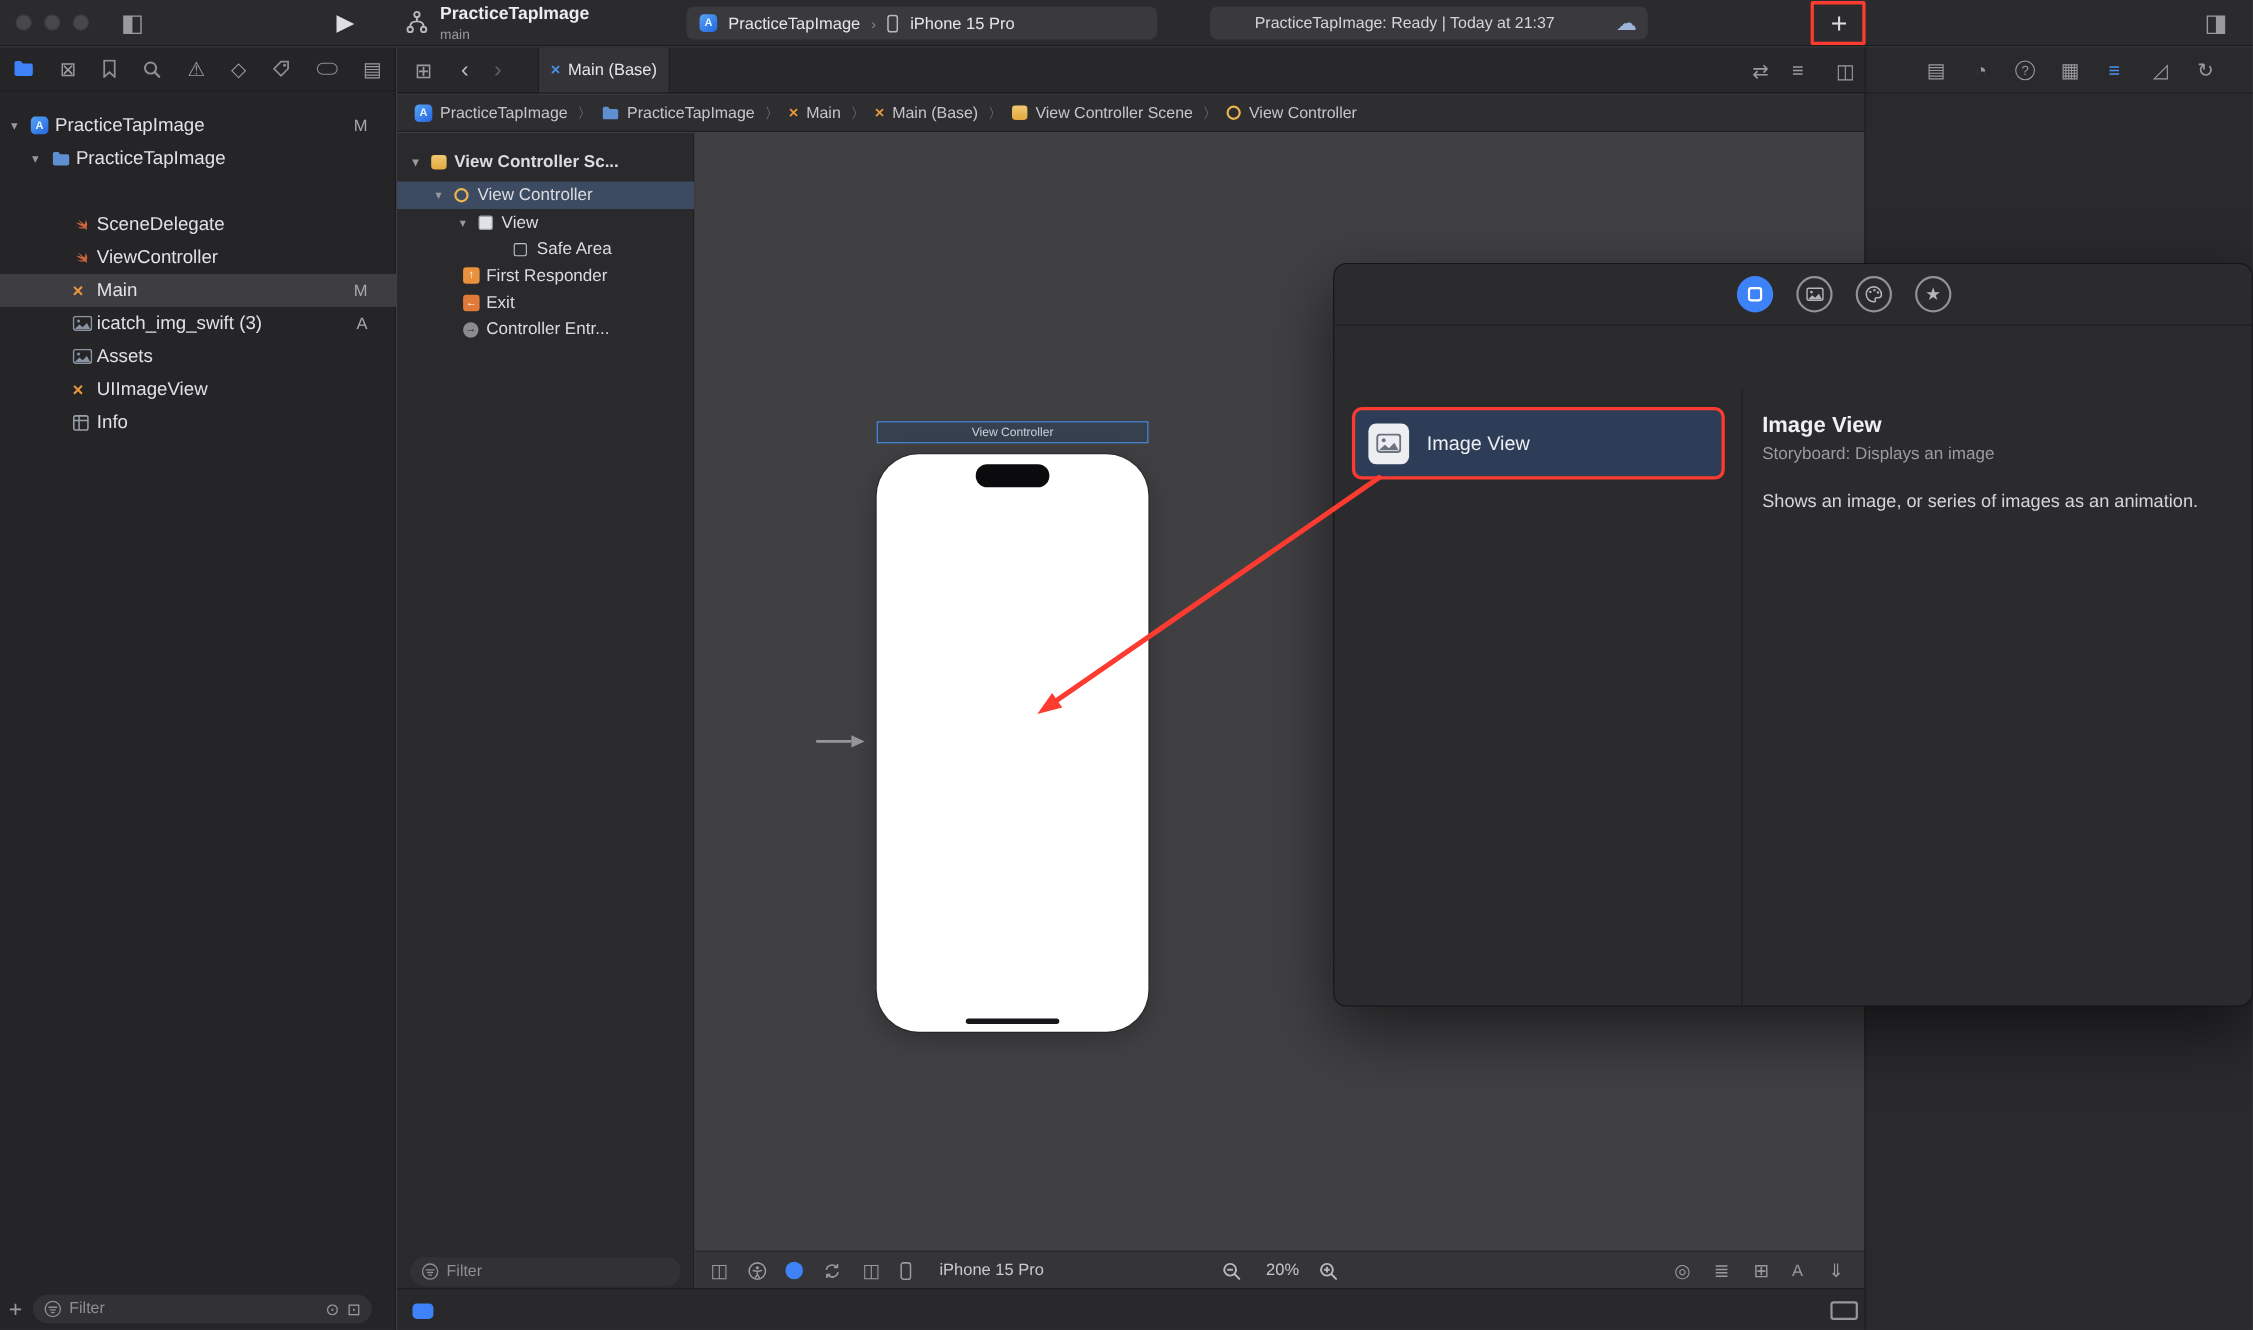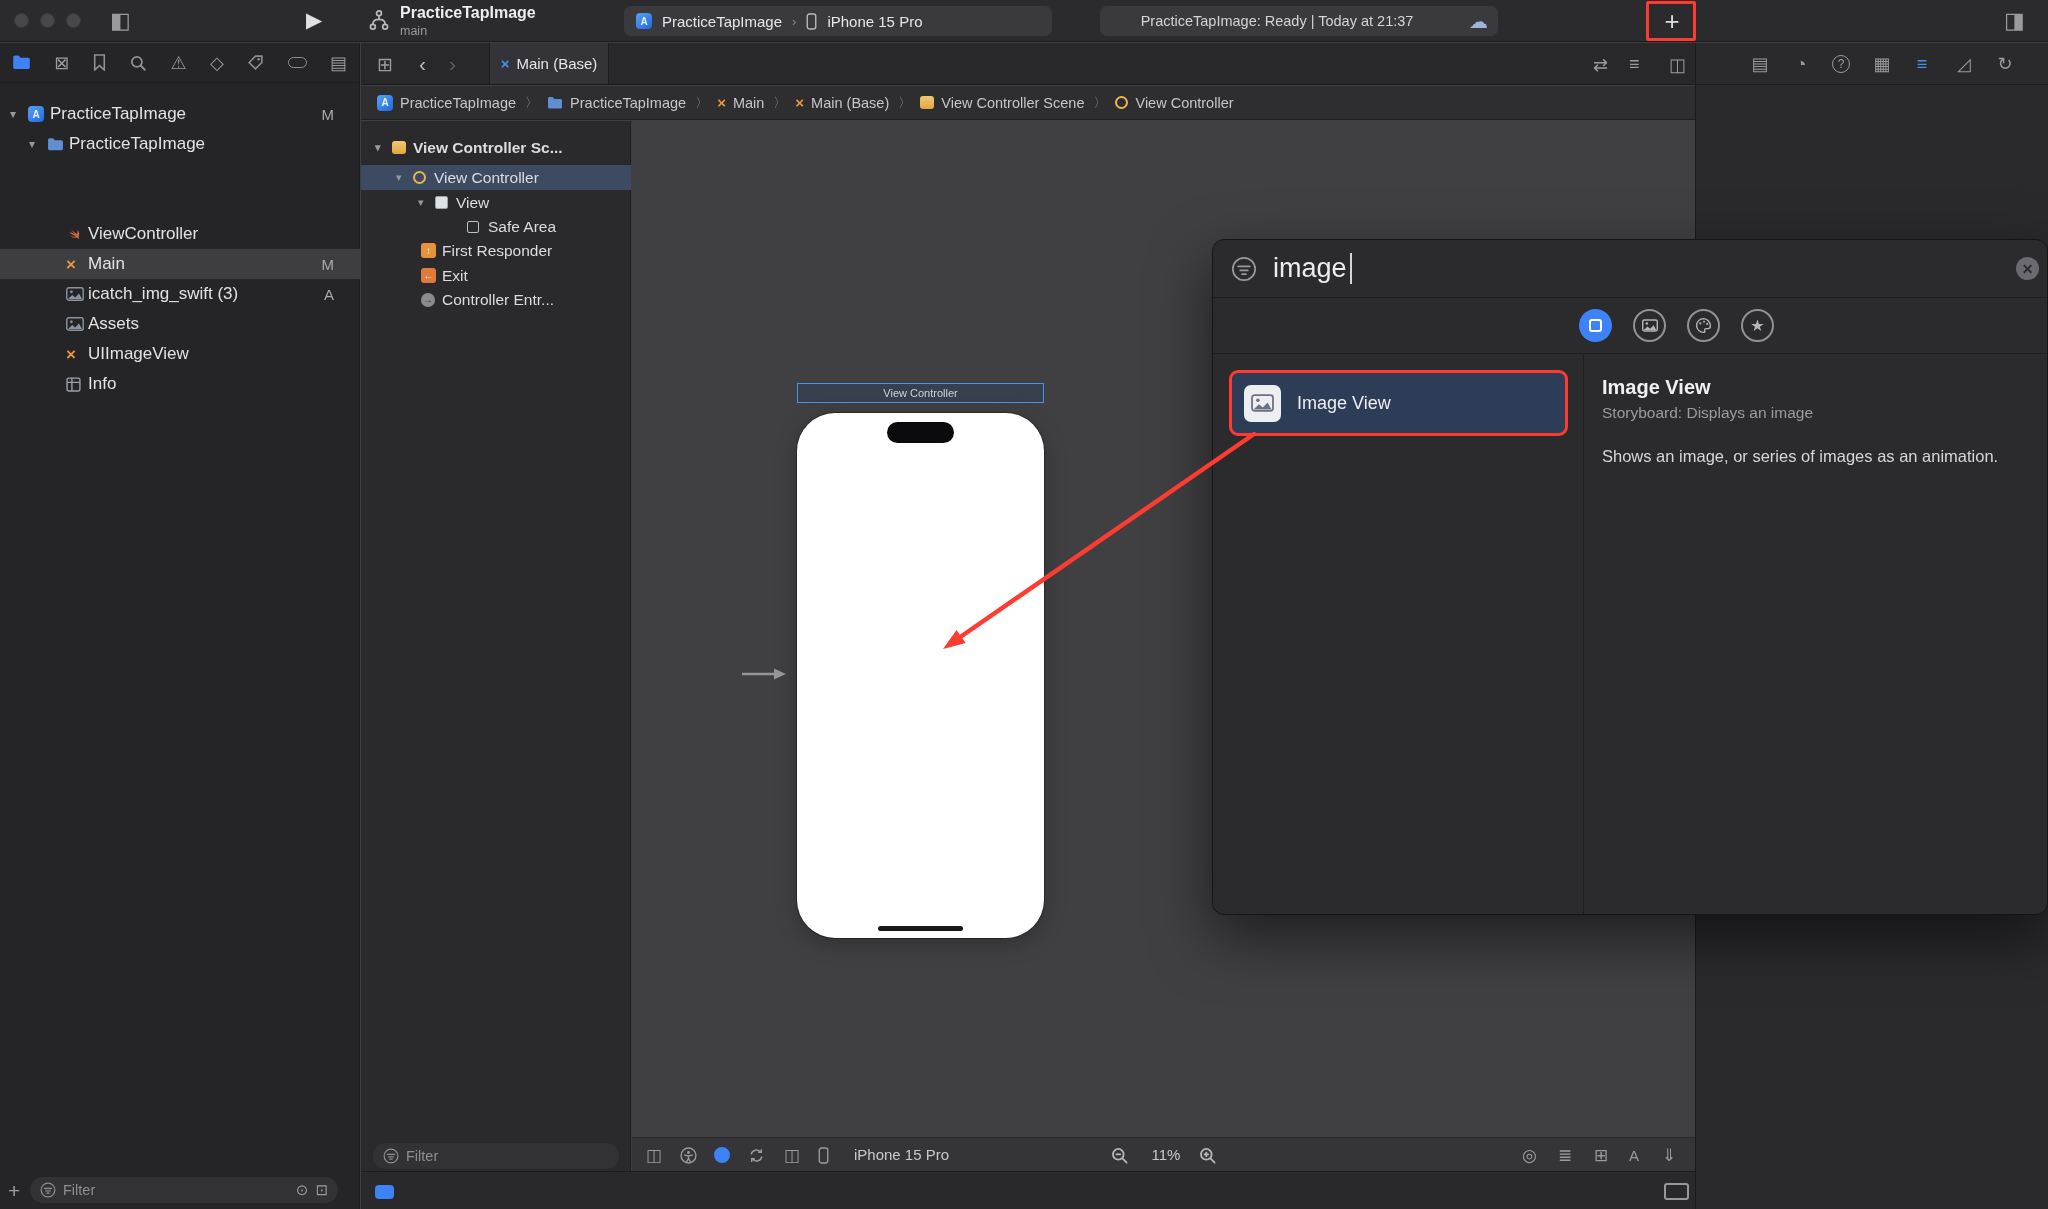--- a/index.html
+++ b/index.html
@@ -183,20 +183,28 @@
     </div>
     <div class="nav-row" style="top:86px;padding-left:29px;">
       <span class="chev">▾</span>
       <span class="ficon" style="color:#5f8fd0;">
         <svg viewBox="0 0 16 14" width="17" height="15">
             <path d="M1 2.5C1 1.7 1.7 1 2.5 1h3.2l1.6 2h6.2c.8 0 1.5.7 1.5 1.5V11c0 .8-.7 1.5-1.5 1.5h-11C1.7 12.5 1 11.8 1 11z" fill="currentColor"></path>
           </svg>
       </span>
       <span class="nav-label">PracticeTapImage</span>
     </div>
+    <div class="nav-row" style="top:146px;padding-left:66px;">
+      <span class="ficon" style="color:#d0643c;">
+        <svg viewBox="0 0 16 16" width="16" height="16">
+            <path fill="currentColor" d="M12.6 10.6c1.2-2.2.7-4.9-1.2-6.9.5 1.6.2 3.3-.7 4.4C9 6.7 7.2 5.2 5 3.8c1.1 1.6 2.6 3 3.9 4.1C7 7 5 6.2 3.2 6.5c2.4 1.6 4.6 2.9 6.8 3.8-1.7.6-3.8.4-6-.5 1.6 1.5 4.4 2.4 6.8 1.7.9.3 1.6.9 2 1.6.4-.7.3-1.8-.2-2.5z"></path>
+          </svg>
+      </span>
+      <span class="nav-label">SceneDelegate</span>
+    </div>
     <div class="nav-row" style="top:176px;padding-left:66px;">
       <span class="ficon" style="color:#d0643c;">
         <svg viewBox="0 0 16 16" width="16" height="16">
             <path fill="currentColor" d="M12.6 10.6c1.2-2.2.7-4.9-1.2-6.9.5 1.6.2 3.3-.7 4.4C9 6.7 7.2 5.2 5 3.8c1.1 1.6 2.6 3 3.9 4.1C7 7 5 6.2 3.2 6.5c2.4 1.6 4.6 2.9 6.8 3.8-1.7.6-3.8.4-6-.5 1.6 1.5 4.4 2.4 6.8 1.7.9.3 1.6.9 2 1.6.4-.7.3-1.8-.2-2.5z"></path>
           </svg>
       </span>
       <span class="nav-label">ViewController</span>
     </div>
     <div class="nav-row sel-gray" style="top:206px;padding-left:66px;">
       <span class="ficon">
@@ -407,21 +415,21 @@
 
       <span class="icn" style="left:478px;">
         <svg viewBox="0 0 16 16" width="19" height="19">
             <g stroke="#b9b9bd" fill="none" stroke-width="1.5">
               <circle cx="7" cy="7" r="4.5"></circle>
               <path d="M10.5 10.5L14 14" stroke-linecap="round"></path>
               <path d="M4.8 7h4.4"></path>
             </g>
           </svg>
       </span>
-      <span class="abs" style="left:512px;top:8px;width:44px;text-align:center;font-size:15px;color:#c9c9cd;">11%</span>
+      <span class="abs" style="left:512px;top:8px;width:44px;text-align:center;font-size:15px;color:#c9c9cd;">20%</span>
       <span class="icn" style="left:566px;">
         <svg viewBox="0 0 16 16" width="19" height="19">
             <g stroke="#b9b9bd" fill="none" stroke-width="1.5">
               <circle cx="7" cy="7" r="4.5"></circle>
               <path d="M10.5 10.5L14 14" stroke-linecap="round"></path>
               <path d="M4.8 7h4.4M7 4.8v4.4"></path>
             </g>
           </svg>
       </span>
 
@@ -446,31 +454,20 @@
           <span class="qmark">?</span>
         </span>
       <span class="icn" style="left:174px;">▦</span>
       <span class="icn" style="left:214px;color:#4a90e8;">≡</span>
       <span class="icn" style="left:256px;">◿</span>
       <span class="icn" style="left:297px;">↻</span>
     </div>
   </div>
 
   <div class="library">
-    <div class="lib-search">
-      <span class="icn abs" style="left:18px;top:16px;">
-        <svg viewBox="0 0 20 20" width="26" height="26">
-            <circle cx="10" cy="10" r="8.6" fill="none" stroke="#9a9a9e" stroke-width="1.3"></circle>
-            <path d="M5.5 8h9M7 11h6M8.5 14h3" stroke="#9a9a9e" stroke-width="1.3" stroke-linecap="round"></path>
-          </svg>
-      </span>
-      <span class="lib-search-text">image</span>
-      <span class="caret"></span>
-      <span class="lib-clear">✕</span>
-    </div>
     <div class="lib-tabs">
       <div class="lib-tabrow">
         <span class="lib-tab sel">
             <span class="obj-glyph"></span>
           </span>
         <span class="lib-tab dim">
           <svg viewBox="0 0 18 14" width="16" height="13">
               <rect x=".8" y=".8" width="16.4" height="12.4" rx="2" fill="none" stroke="#b6b6ba" stroke-width="1.6"></rect>
               <circle cx="5.4" cy="4.8" r="1.4" fill="#b6b6ba"></circle>
               <path d="M2 12l4.2-4 3 2.6 3.8-4 3 5.4z" fill="#b6b6ba"></path>

